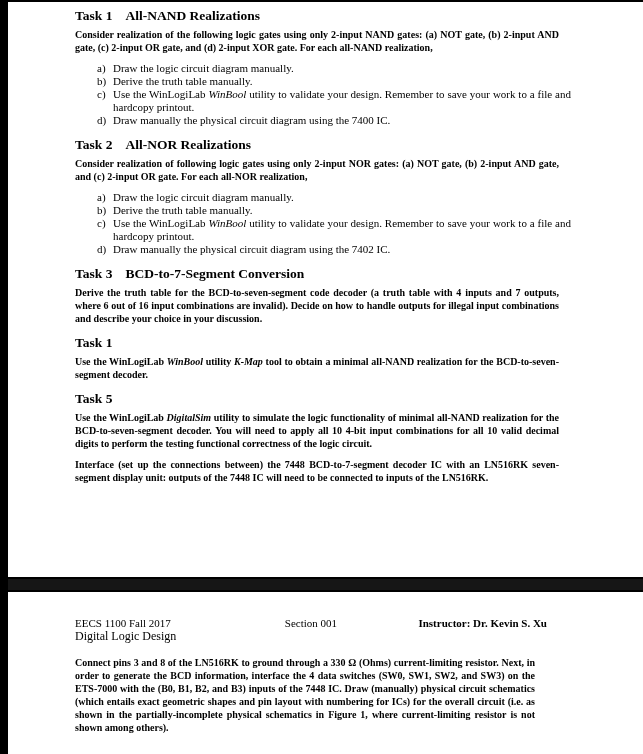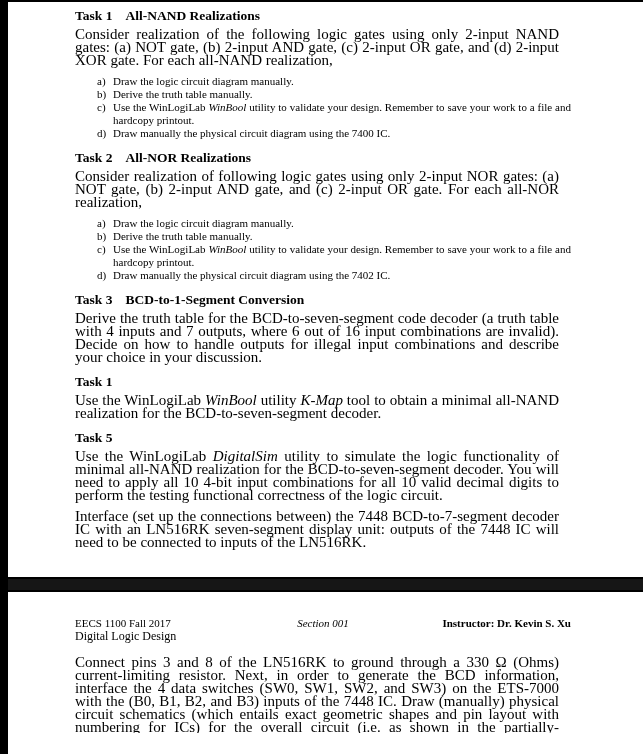--- a/index.html
+++ b/index.html
@@ -11,41 +11,41 @@
     font-family: "Liberation Serif", "DejaVu Serif", serif;
     color: #000000;
   }
   .viewer { position: relative; width: 643px; height: 754px; background: #ffffff; }
 
   .left-bar { position: absolute; left: 0; top: 0; width: 8px; height: 754px; background: #000000; z-index: 6; }
   .top-edge { position: absolute; left: 0; top: 0; width: 643px; height: 2px; background: #000000; z-index: 5; }
 
   .page { position: absolute; left: 8px; width: 635px; background: #ffffff; overflow: hidden; }
   .page1 { top: 2px; height: 575px; padding: 6px 72px 0 67px; }
-  .page2 { top: 592px; height: 141px; padding: 25px 72px 0 67px; }
+  .page2 { top: 592px; height: 141px; padding: 25px 96px 0 67px; }
 
   .separator { position: absolute; left: 0; top: 577px; width: 643px; height: 15px; background: #161616; z-index: 4;
                border-top: 2px solid #000; border-bottom: 2px solid #000; }
 
   .task-heading { font-size: 13.5px; font-weight: bold; margin: 10px 0 4px 0; }
   .task-heading.first { margin-top: 0; }
   .task-num { display: inline-block; margin-right: 13px; }
 
-  .para { font-size: 15px; line-height: 13px; text-align: justify; margin: 0 12px 8px 0; }
+  .para { font-size: 10px; line-height: 13px; text-align: justify; margin: 0 12px 8px 0; font-weight: bold; }
 
   .list { margin: 0 0 8px 0; }
   .li { display: flex; font-size: 11px; line-height: 13px; }
   .li-marker { flex: none; width: 16px; margin-left: 22px; }
   .li-text { flex: 1; text-align: justify; }
 
   .it { font-style: italic; }
 
   .hdr-row { display: flex; font-size: 11px; line-height: 13px; }
   .hdr-left { flex: 1; text-align: left; }
-  .hdr-center { flex: 1; text-align: center; font-style: italic; }
+  .hdr-center { flex: 1; text-align: center; }
   .hdr-right { flex: 1; text-align: right; white-space: nowrap; font-weight: bold; }
   .hdr-row2 { font-size: 12px; line-height: 13px; }
 
   .body2 { margin-top: 13px; }
 </style>
 </head>
 <body>
 
 <div class="viewer">
   <div class="left-bar"></div>
@@ -93,21 +93,21 @@
           <span class="li-text"><span>Use the WinLogiLab </span><span class="it">WinBool</span><span> utility to validate your design.  Remember to save your work to a file and hardcopy printout.</span></span>
         </div>
         <div class="li">
           <span class="li-marker">d)</span>
           <span class="li-text"><span>Draw manually the physical circuit diagram using the 7402 IC.</span></span>
         </div>
       </div>
     </section>
 
     <section class="task">
-      <h2 class="task-heading"><span class="task-num">Task 3</span><span class="task-title">BCD-to-1-Segment Conversion</span></h2>
+      <h2 class="task-heading"><span class="task-num">Task 3</span><span class="task-title">BCD-to-7-Segment Conversion</span></h2>
       <p class="para">Derive the truth table for the BCD-to-seven-segment code decoder (a truth table with 4 inputs and 7 outputs, where 6 out of 16 input combinations are invalid). Decide on how to handle outputs for illegal input combinations and describe your choice in your discussion.</p>
     </section>
 
     <section class="task">
       <h2 class="task-heading"><span class="task-num">Task 1</span></h2>
       <p class="para"><span>Use the WinLogiLab </span><span class="it">WinBool</span><span> utility </span><span class="it">K-Map</span><span> tool to obtain a minimal all-NAND realization for the BCD-to-seven-segment decoder.</span></p>
     </section>
 
     <section class="task">
       <h2 class="task-heading"><span class="task-num">Task 5</span></h2>

